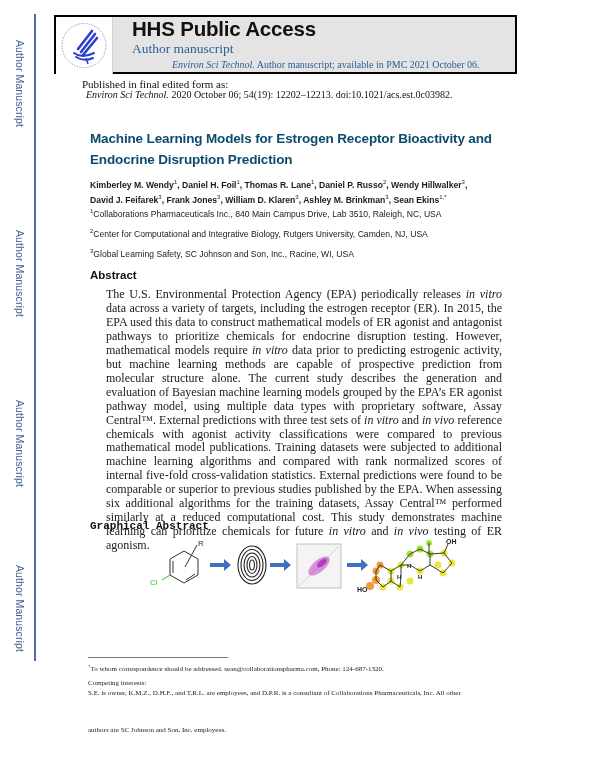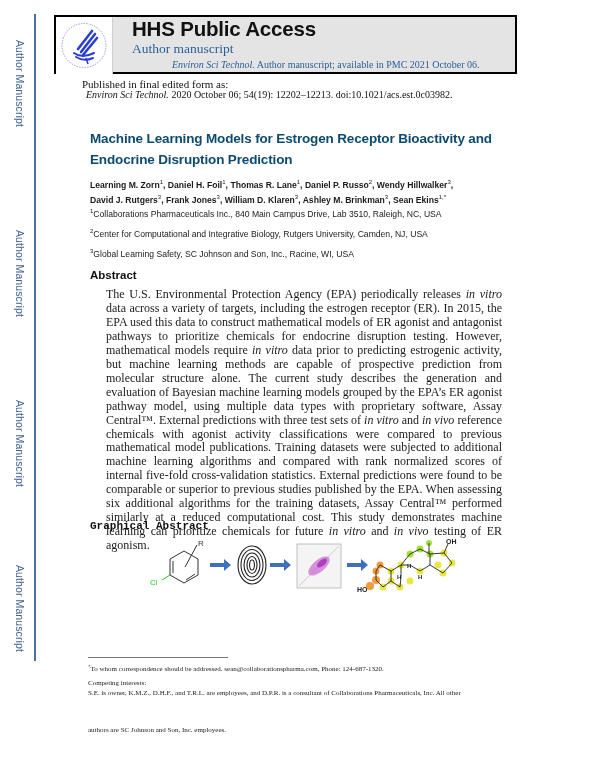--- a/index.html
+++ b/index.html
@@ -50,26 +50,26 @@
   <div class="am-label">Author manuscript</div>
   <div class="avail-line"><i>Environ Sci Technol.</i><span> Author manuscript; available in PMC 2021 October 06.</span></div>
 </div>
 
 <div class="pub-label">Published in final edited form as:</div>
 <div class="pub-cite"><i>Environ Sci Technol.</i><span> 2020 October 06; 54(19): 12202–12213. doi:10.1021/acs.est.0c03982.</span></div>
 
 <div class="title">Machine Learning Models for Estrogen Receptor Bioactivity and Endocrine Disruption Prediction</div>
 
 <div class="authors">
-  <span>Learning M. Zorn</span><sup>1</sup>,
+  <span>Kimberley M. Wendy</span><sup>1</sup>,
   <span>Daniel H. Foil</span><sup>1</sup>,
   <span>Thomas R. Lane</span><sup>1</sup>,
   <span>Daniel P. Russo</span><sup>2</sup>,
   <span>Wendy Hillwalker</span><sup>3</sup>,<br>
-  <span>David J. Rutgers</span><sup>3</sup>,
+  <span>David J. Feifarek</span><sup>3</sup>,
   <span>Frank Jones</span><sup>3</sup>,
   <span>William D. Klaren</span><sup>3</sup>,
   <span>Ashley M. Brinkman</span><sup>3</sup>,
   <span>Sean Ekins</span><sup>1,*</sup>
 </div>
 
 <div class="aff" style="top:209px"><sup>1</sup><span>Collaborations Pharmaceuticals Inc., 840 Main Campus Drive, Lab 3510, Raleigh, NC, USA</span></div>
 <div class="aff" style="top:229px"><sup>2</sup><span>Center for Computational and Integrative Biology, Rutgers University, Camden, NJ, USA</span></div>
 <div class="aff" style="top:249px"><sup>3</sup><span>Global Learning Safety, SC Johnson and Son, Inc., Racine, WI, USA</span></div>
 

